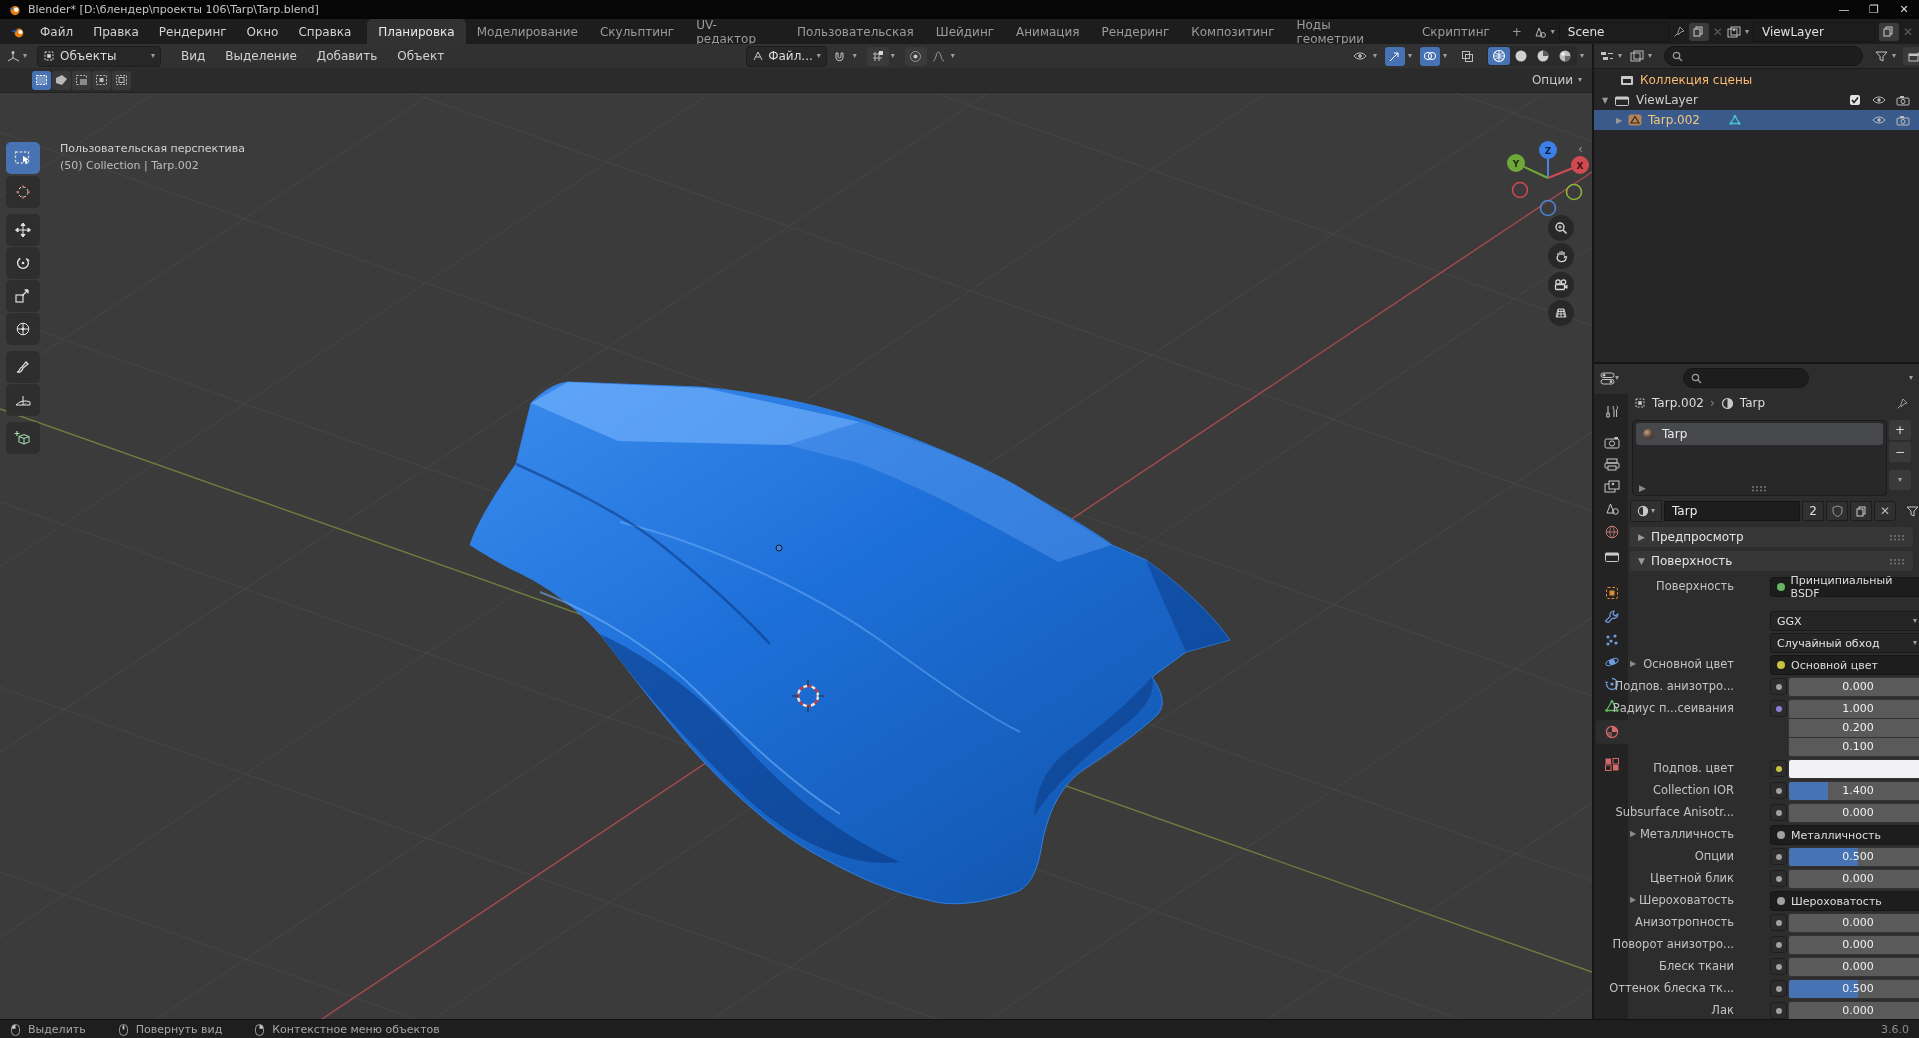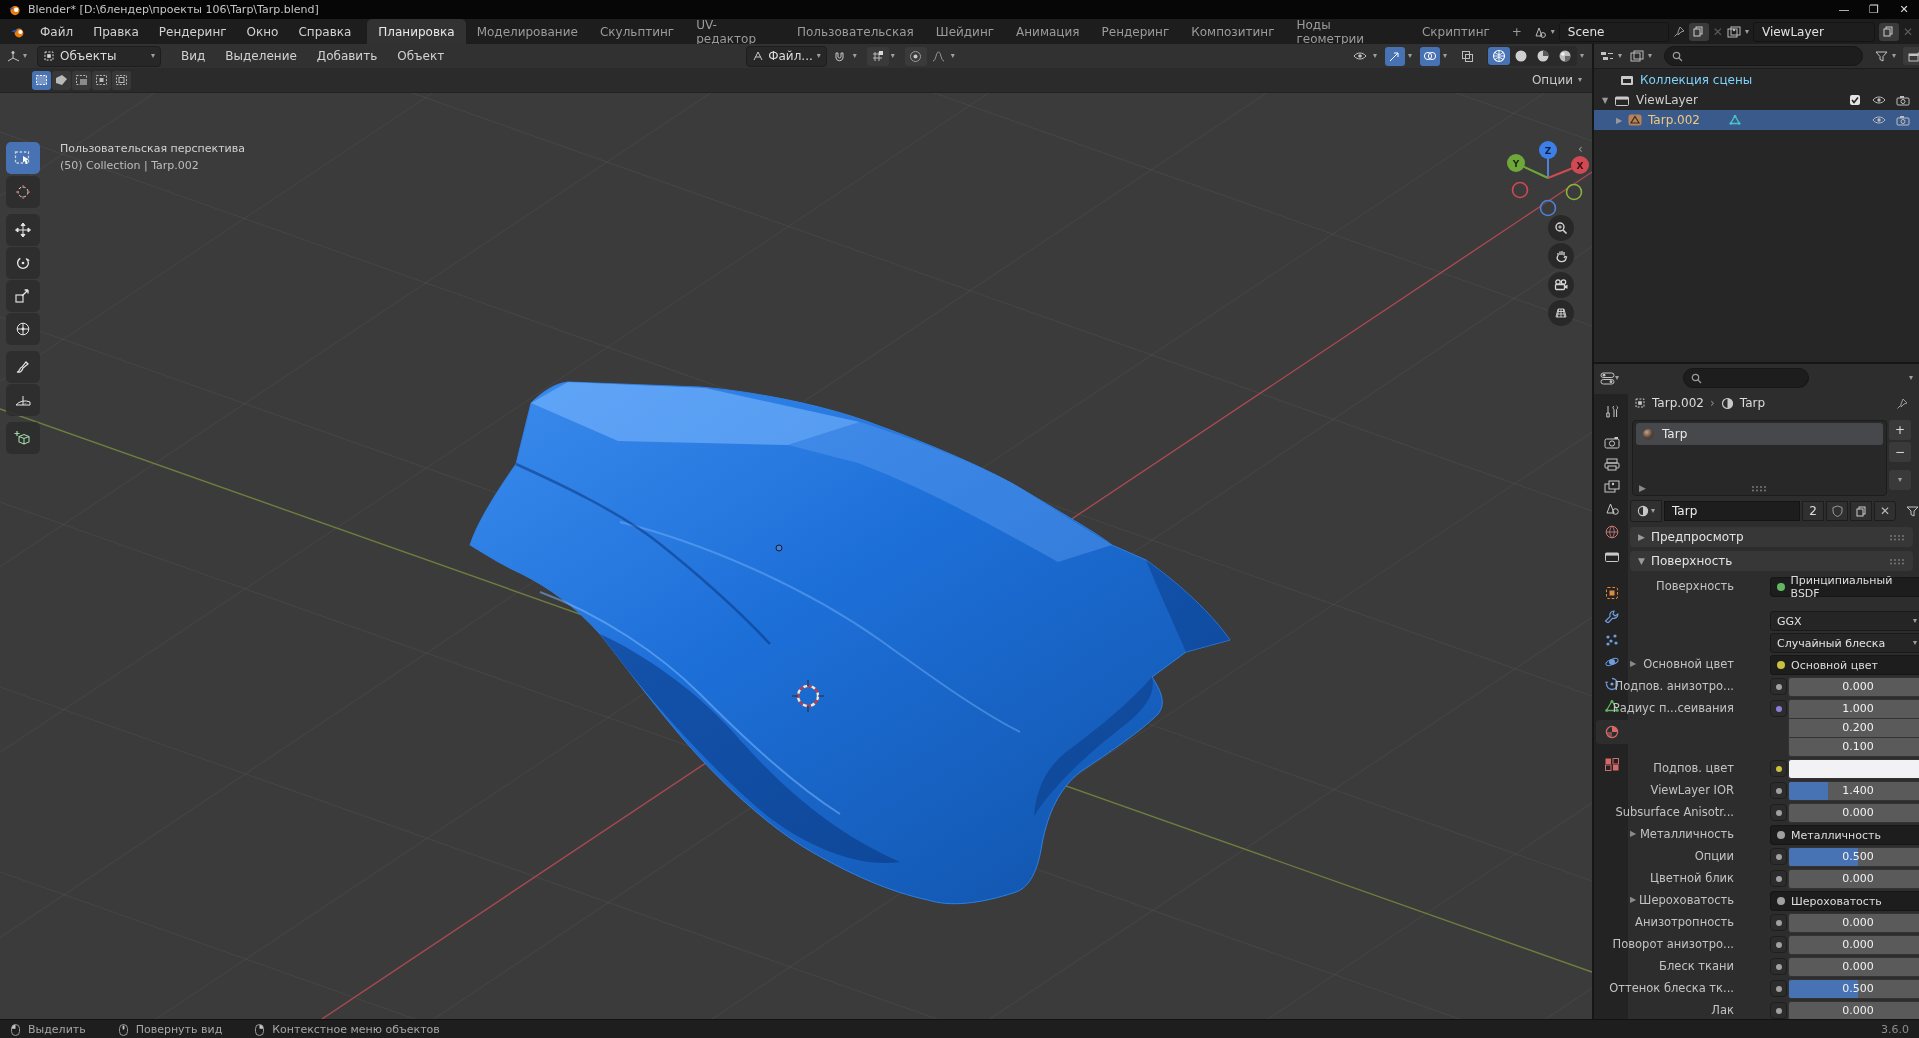--- a/index.html
+++ b/index.html
@@ -517,21 +517,21 @@
       </div>
       <div id="outliner-rows">
           <div class="ol-row" style="top:26px">
             <span style="width:26px"></span>
             <span class="ic" style="margin-right:6px">
               <svg width="14" height="11" viewBox="0 0 14 11">
                 <rect x="1" y="1" width="12" height="9" rx="1" fill="#c9c9c9"></rect>
                 <rect x="3" y="4" width="8" height="4" fill="#262626"></rect>
               </svg>
             </span>
-            <span style="color:#7dd3fc">Коллекция сцены</span>
+            <span style="color:#fdba74">Коллекция сцены</span>
             <span style="flex:1"></span>
             <span style="width:4px"></span>
           </div>
           <div class="ol-row" style="top:46px">
             <span style="width:12px;margin-left:8px;color:#9a9a9a;font-size:8px">▼</span>
             <span class="ic" style="margin-right:6px">
               <svg width="16" height="13" viewBox="0 0 16 13">
                 <rect x="1.5" y="3" width="13" height="8.5" rx="1" fill="none" stroke="#c9c9c9"></rect>
                 <rect x="1.5" y="3" width="13" height="2.6" fill="#c9c9c9"></rect>
               </svg>
@@ -849,21 +849,21 @@
             </span>
           </div>
           <div class="prow" style="left:36px;top:247px;width:285px">
             <span class="selectw" style="left:140px;width:140px">
               <span>GGX</span>
               <span class="chev">▾</span>
             </span>
           </div>
           <div class="prow" style="left:36px;top:269px;width:285px">
             <span class="selectw" style="left:140px;width:140px">
-              <span>Случайный блеска</span>
+              <span>Случайный обход</span>
               <span class="chev">▾</span>
             </span>
           </div>
           <div class="prow" style="left:36px;top:291px;width:285px">
             <span style="position:absolute;left:0;top:4px;color:#8a8a8a;font-size:8px">▶</span>
             <span class="plabel" style="right:181px">Основной цвет</span>
             <span class="attrw" style="left:140px;width:140px">
               <i style="background:#c9c13e"></i>
               <span>Основной цвет</span>
             </span>
@@ -894,21 +894,21 @@
             </span>
           </div>
           <div class="prow" style="left:36px;top:395px;width:285px">
             <span class="plabel" style="right:181px">Подпов. цвет</span>
             <span class="socket" style="left:140px">
               <i style="background:#c9c13e"></i>
             </span>
             <span class="slider" style="left:158px;width:138px;background:#f2f2f5"></span>
           </div>
           <div class="prow" style="left:36px;top:417px;width:285px">
-            <span class="plabel" style="right:181px">ViewLayer IOR</span>
+            <span class="plabel" style="right:181px">Collection IOR</span>
             <span class="socket" style="left:140px">
               <i style="background:#a0a0a0"></i>
             </span>
             <span class="slider" style="left:158px;width:138px">
               <span class="fill" style="width:28%"></span>
               <span class="val">1.400</span>
             </span>
           </div>
           <div class="prow" style="left:36px;top:439px;width:285px">
             <span class="plabel" style="right:181px">Subsurface Anisotr...</span>

